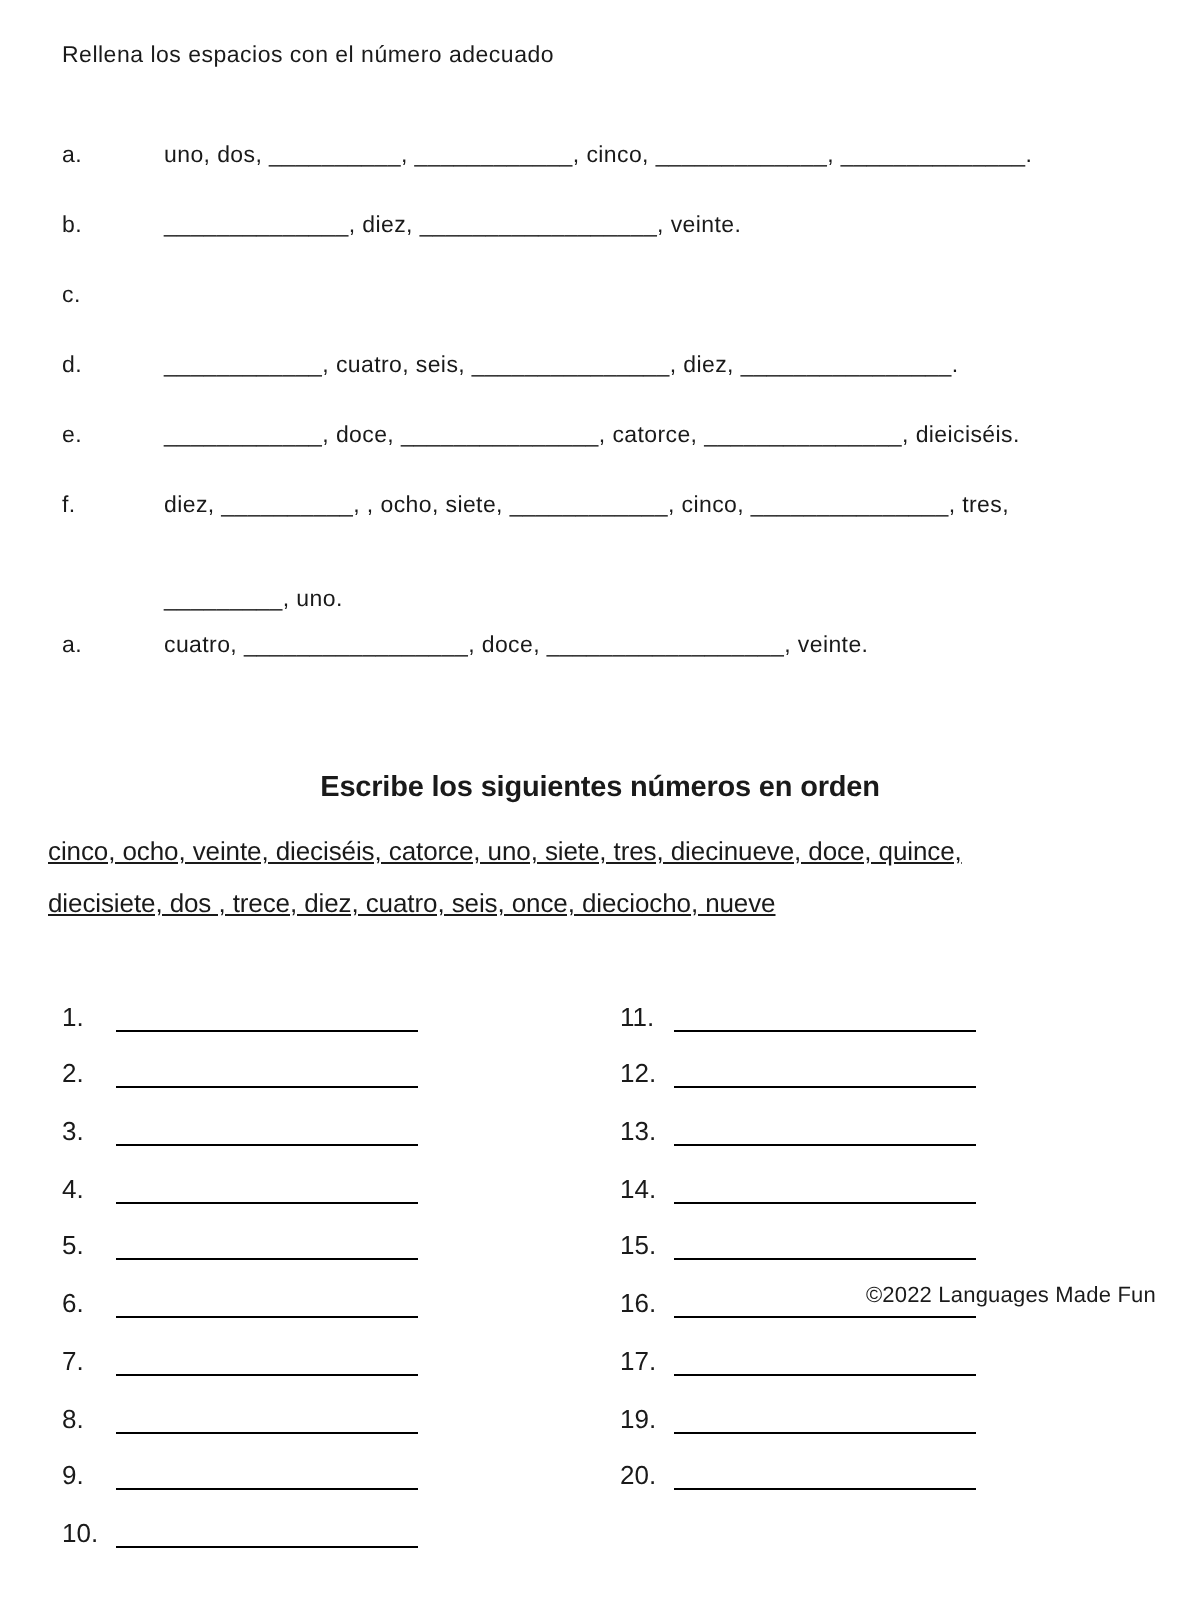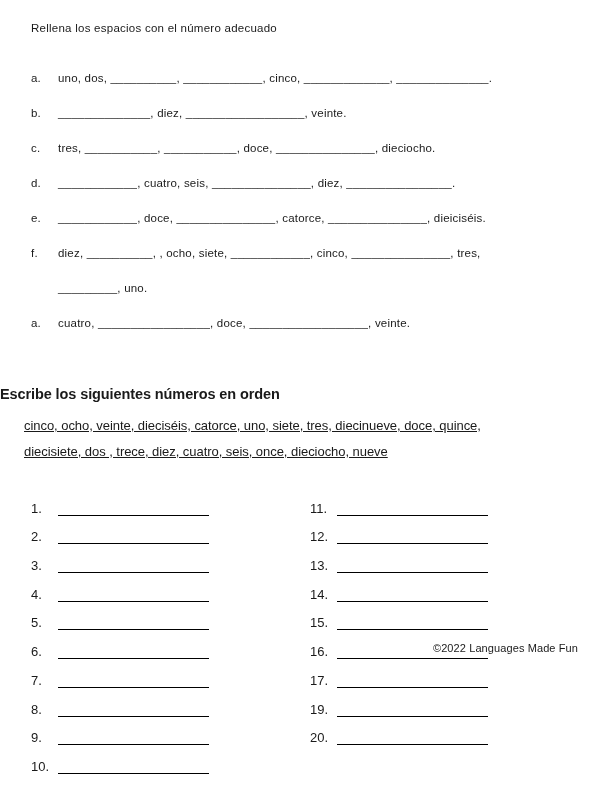--- a/index.html
+++ b/index.html
@@ -43,39 +43,42 @@
   .fill-row {
     display: flex;
     align-items: baseline;
     height: 35px;
     font-size: 11.5px;
     letter-spacing: 0.2px;
     white-space: nowrap;
   }
   .fill-row.cont {
     padding-left: 0;
+    align-items: center;
   }
 
   .item-label {
     width: 27px;
     flex: 0 0 27px;
     font-size: 11.5px;
   }
 
   .item-body {
     flex: 1 1 auto;
     white-space: nowrap;
+    margin-left: 24px;
   }
 
   
   .section-heading {
     position: absolute;
     left: 0;
     top: 386px;
     width: 600px;
+    text-align: center;
     font-size: 14.5px;
     font-weight: bold;
     letter-spacing: -0.1px;
   }
 
   .wordbank {
     position: absolute;
     left: 24px;
     top: 413px;
     width: 560px;
@@ -138,21 +141,20 @@
     <div class="fill-row">
       <span class="item-label">a.</span>
       <span class="item-body">uno, dos, __________, ____________, cinco, _____________, ______________.</span>
     </div>
     <div class="fill-row">
       <span class="item-label">b.</span>
       <span class="item-body">______________, diez, __________________, veinte.</span>
     </div>
     <div class="fill-row">
       <span class="item-label">c.</span>
-      <span class="item-body">tres, ___________, ___________, doce, _______________, dieciocho.</span>
     </div>
     <div class="fill-row">
       <span class="item-label">d.</span>
       <span class="item-body">____________, cuatro, seis, _______________, diez, ________________.</span>
     </div>
     <div class="fill-row">
       <span class="item-label">e.</span>
       <span class="item-body">____________, doce, _______________, catorce, _______________, dieiciséis.</span>
     </div>
     <div class="fill-row">

